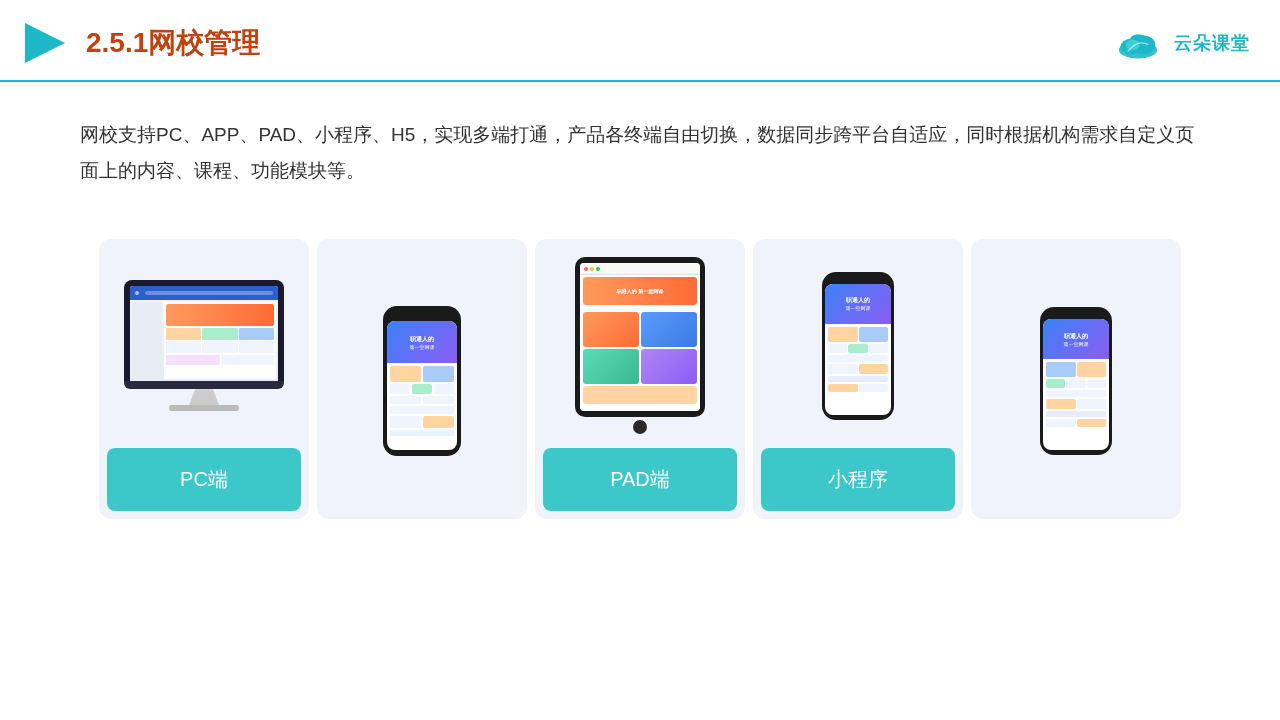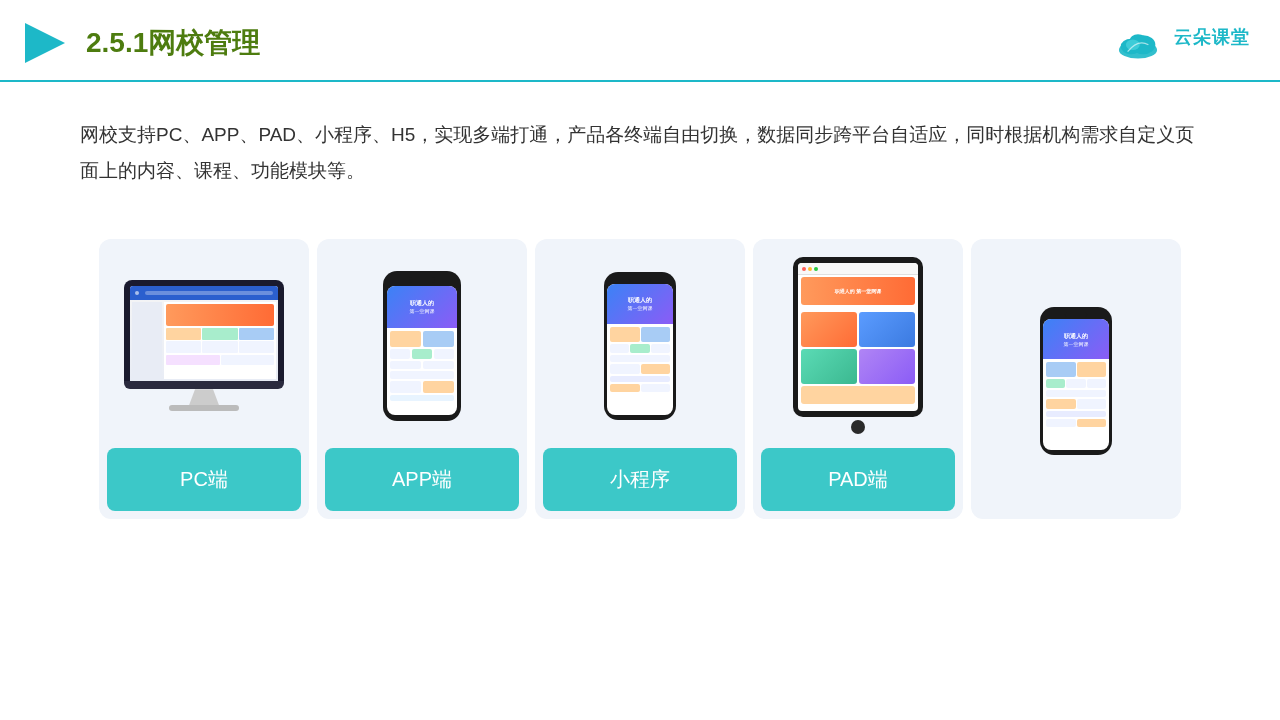--- a/index.html
+++ b/index.html
@@ -24,30 +24,30 @@
       align-items: center;
       gap: 16px;
     }
     .play-icon {
       width: 50px;
       height: 50px;
     }
     .page-title {
       font-size: 28px;
       font-weight: bold;
-      color: #4d7c0f;
+      color: #c2410c;
     }
     .logo-area {
       display: flex;
       flex-direction: column;
       align-items: center;
     }
     .logo-cloud {
       display: flex;
-      align-items: flex-start;
+      align-items: center;
       gap: 10px;
     }
     .cloud-icon-svg {
       width: 52px;
       height: 36px;
     }
     .logo-text-cn {
       font-size: 18px;
       font-weight: bold;
       color: #1db8c8;
@@ -426,21 +426,50 @@
               <div class="phone-row">
                 <div class="phone-item" style="height:12px;"></div>
                 <div class="phone-item phone-item-orange" style="height:12px;"></div>
               </div>
               <div style="height:6px; background:#e8f4ff; border-radius:2px;"></div>
             </div>
           </div>
         </div>
       </div>
     </div>
-    <div class="card-label">APP端</div>
+  </div>
+
+  <div class="card">
+    <div class="card-image-area">
+      <div class="ipad-mockup">
+        <div class="ipad-outer">
+          <div class="ipad-screen">
+            <div class="ipad-topbar">
+              <div class="ipad-dot" style="background:#ff5f57;"></div>
+              <div class="ipad-dot" style="background:#febc2e;"></div>
+              <div class="ipad-dot" style="background:#28c840;"></div>
+            </div>
+            <div style="padding:2px 3px;">
+              <div style="height:28px; background:linear-gradient(90deg, #ff9a5c, #ff6b35); border-radius:3px; margin-bottom:2px; display:flex; align-items:center; justify-content:center;">
+                <span style="font-size:5px; color:white; font-weight:bold;">职通人的 第一堂网课</span>
+              </div>
+            </div>
+            <div class="ipad-content">
+              <div class="ipad-card" style="min-height:30px;"></div>
+              <div class="ipad-card ipad-card-blue" style="min-height:30px;"></div>
+              <div class="ipad-card ipad-card-green" style="min-height:30px;"></div>
+              <div class="ipad-card ipad-card-purple" style="min-height:30px;"></div>
+              <div style="background:#ffd4a0; border-radius:3px; grid-column:1/3; height:18px;"></div>
+            </div>
+          </div>
+        </div>
+        <div style="width:14px; height:14px; background:#2a2a2a; border-radius:50%; margin: 3px auto 0;"></div>
+      </div>
+    </div>
+    <div class="card-label">PAD端</div>
   </div>
 
   <div class="card">
     <div class="card-image-area">
       <div class="phone-mockup">
         <div class="mini-phone-outer">
           <div class="mini-notch"></div>
           <div class="mini-screen">
             <div class="mini-banner">
               <div style="font-size:5px; color:white; text-align:center;">
@@ -471,50 +500,20 @@
             </div>
           </div>
         </div>
       </div>
     </div>
     <div class="card-label">小程序</div>
   </div>
 
   <div class="card">
     <div class="card-image-area">
-      <div class="ipad-mockup">
-        <div class="ipad-outer">
-          <div class="ipad-screen">
-            <div class="ipad-topbar">
-              <div class="ipad-dot" style="background:#ff5f57;"></div>
-              <div class="ipad-dot" style="background:#febc2e;"></div>
-              <div class="ipad-dot" style="background:#28c840;"></div>
-            </div>
-            <div style="padding:2px 3px;">
-              <div style="height:28px; background:linear-gradient(90deg, #ff9a5c, #ff6b35); border-radius:3px; margin-bottom:2px; display:flex; align-items:center; justify-content:center;">
-                <span style="font-size:5px; color:white; font-weight:bold;">职通人的 第一堂网课</span>
-              </div>
-            </div>
-            <div class="ipad-content">
-              <div class="ipad-card" style="min-height:30px;"></div>
-              <div class="ipad-card ipad-card-blue" style="min-height:30px;"></div>
-              <div class="ipad-card ipad-card-green" style="min-height:30px;"></div>
-              <div class="ipad-card ipad-card-purple" style="min-height:30px;"></div>
-              <div style="background:#ffd4a0; border-radius:3px; grid-column:1/3; height:18px;"></div>
-            </div>
-          </div>
-        </div>
-        <div style="width:14px; height:14px; background:#2a2a2a; border-radius:50%; margin: 3px auto 0;"></div>
-      </div>
-    </div>
-    <div class="card-label">PAD端</div>
-  </div>
-
-  <div class="card">
-    <div class="card-image-area">
       <div class="phone-mockup">
         <div class="mini-phone-outer">
           <div class="mini-notch"></div>
           <div class="mini-screen">
             <div class="mini-banner">
               <div style="font-size:5px; color:white; text-align:center;">
                 <div style="font-size:6px; font-weight:bold;">职通人的</div>
                 <div>第一堂网课</div>
               </div>
             </div>

